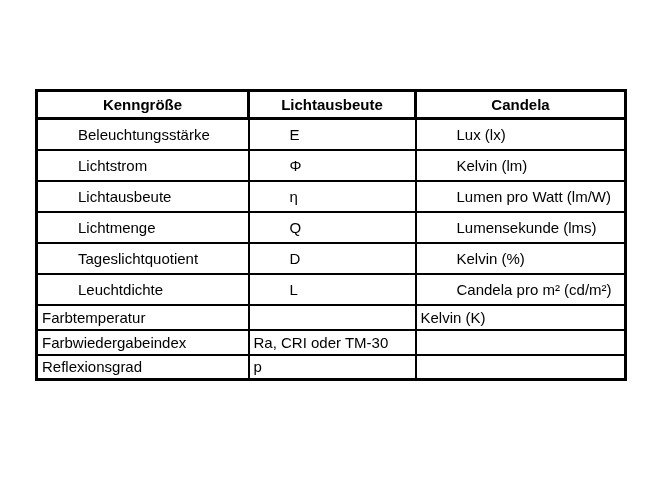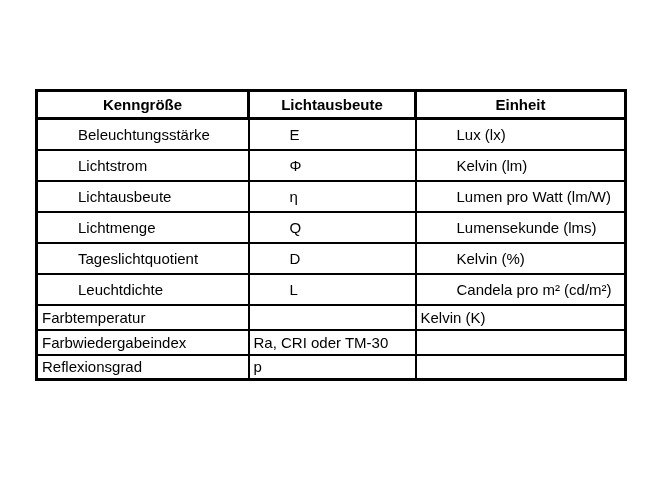--- a/index.html
+++ b/index.html
@@ -62,21 +62,21 @@
   <table class="props">
     <colgroup>
       <col style="width:212px">
       <col style="width:167px">
       <col style="width:210px">
     </colgroup>
     <thead>
       <tr>
         <th>Kenngröße</th>
         <th>Lichtausbeute</th>
-        <th>Einheit</th>
+        <th>Candela</th>
       </tr>
     </thead>
     <tbody>
       <tr class="row-tall">
         <td>Beleuchtungsstärke</td>
         <td>E</td>
         <td>Lux (lx)</td>
       </tr>
       <tr class="row-tall">
         <td>Lichtstrom</td>

